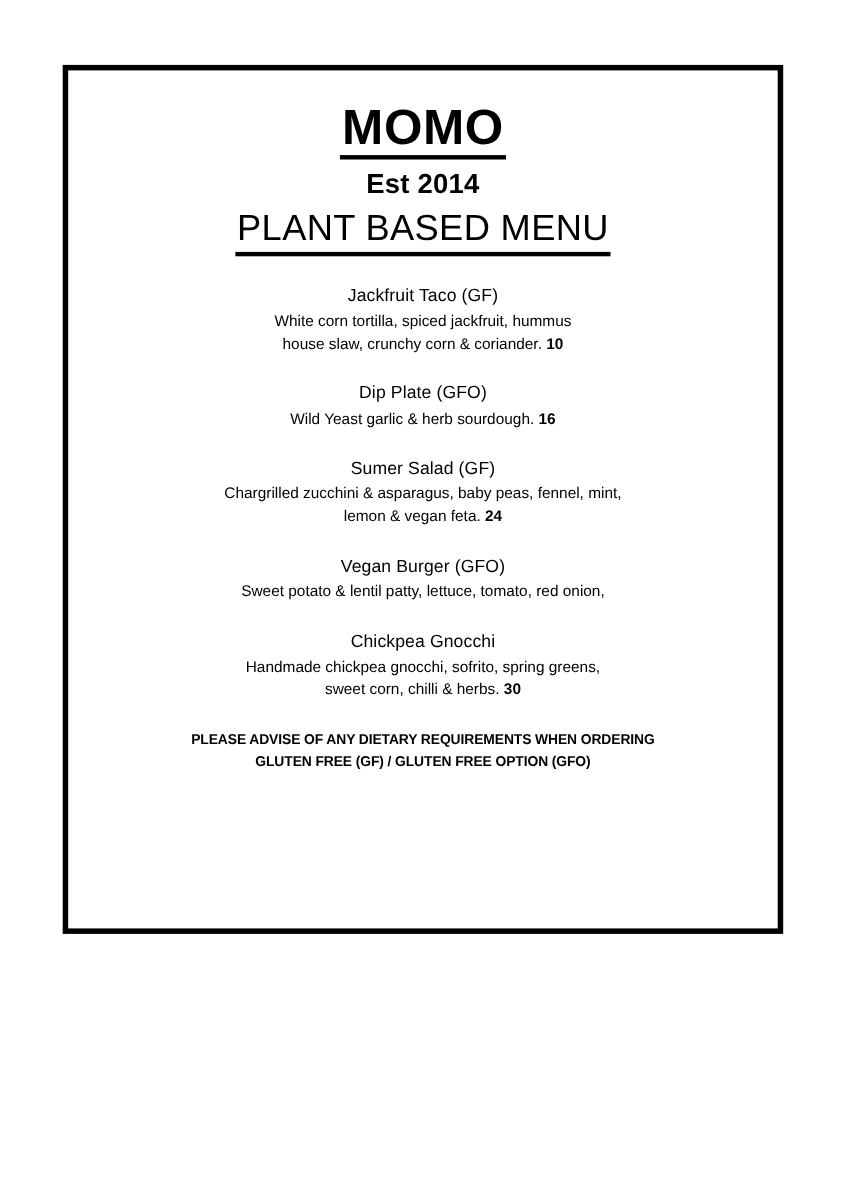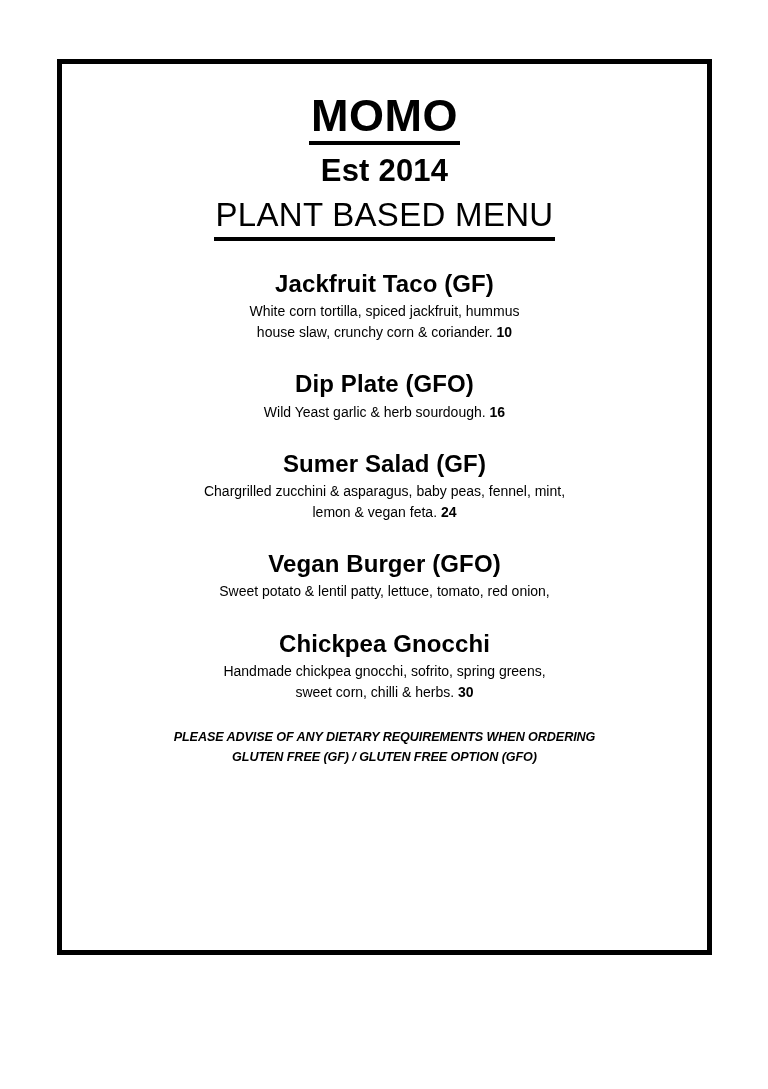--- a/index.html
+++ b/index.html
@@ -19,21 +19,21 @@
     width: 768px;
     height: 1089px;
     background: #ffffff;
     box-sizing: border-box;
   }
   .menu-frame {
     position: absolute;
     left: 57px;
     top: 59px;
     width: 655px;
-    height: 896px;
+    height: 790px;
     border: 5px solid #000000;
     box-sizing: border-box;
     background: #ffffff;
   }
   .inner {
     position: absolute;
     left: 0;
     top: 0;
     right: 0;
     bottom: 0;
@@ -51,21 +51,21 @@
     font-weight: bold;
     letter-spacing: 0.5px;
     line-height: 1.05;
     display: inline-block;
     position: relative;
     padding: 0 2px 2px 2px;
     border-bottom: 4px solid #000;
     margin: 0 auto;
   }
   .est-line {
-    font-size: 31px;
+    font-size: 25px;
     font-weight: bold;
     line-height: 1.45;
     margin-top: 4px;
     letter-spacing: 0.2px;
   }
   .menu-title {
     font-size: 33px;
     font-weight: normal;
     display: inline-block;
     position: relative;
@@ -76,40 +76,39 @@
   }
 
   
   .items {
     margin-top: 26px;
   }
   .menu-item {
     margin-bottom: 25px;
   }
   .item-name {
-    font-size: 24px;
-    font-weight: bold;
+    font-size: 16px;
+    font-weight: normal;
     line-height: 1.42;
     letter-spacing: 0.1px;
   }
   .item-desc {
     font-size: 14px;
     font-weight: normal;
     line-height: 1.47;
     letter-spacing: 0px;
     text-align: center;
   }
   .item-desc .price {
     font-weight: bold;
   }
 
   
   .footer-note {
     margin-top: 10px;
-    font-style: italic;
   }
   .footer-line {
     font-size: 13px;
     font-weight: bold;
     line-height: 1.55;
     letter-spacing: -0.1px;
     transform: scaleX(0.97);
   }
 </style>
 </head>

